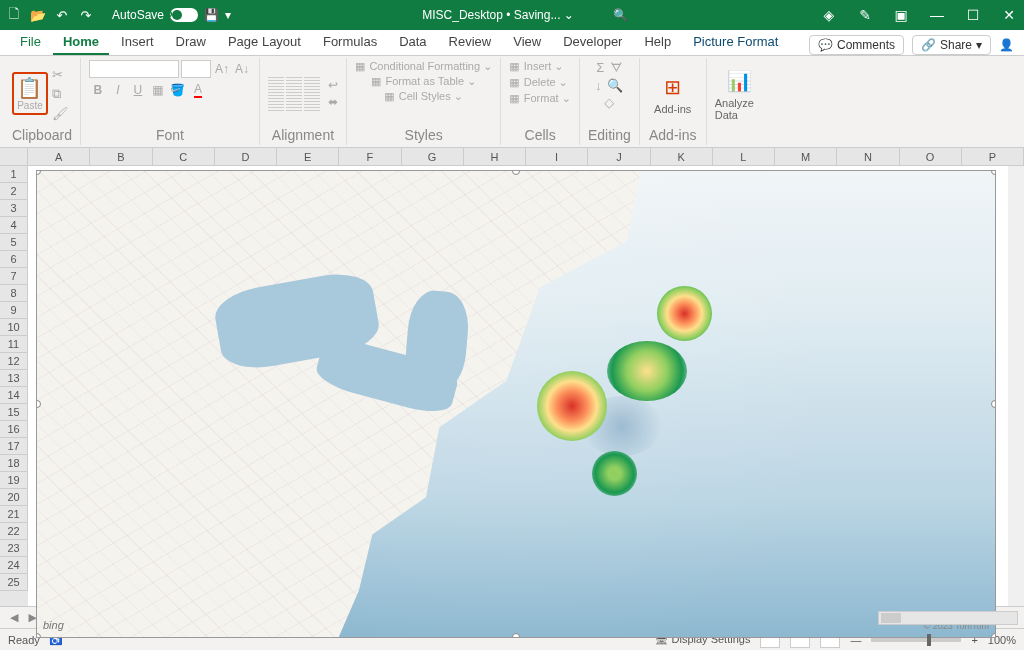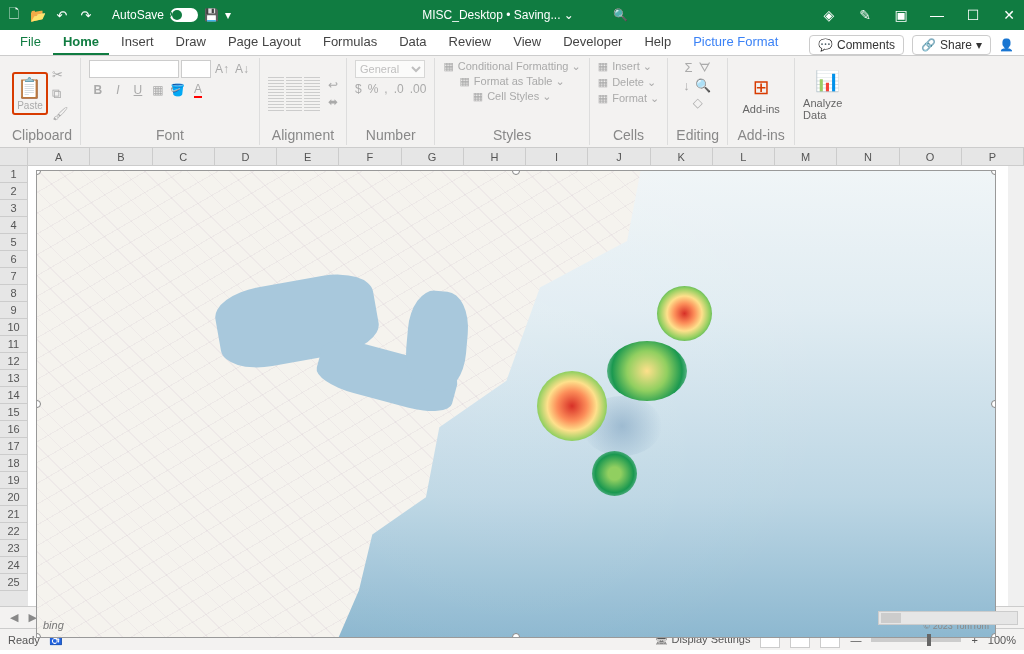--- a/index.html
+++ b/index.html
@@ -15,21 +15,21 @@
 .titlebar .toggle-label { font-size: 9px; color: #107c41; position: absolute; right: 20px; top: 1px; font-weight: bold; }
 .titlebar .center { flex: 1; display: flex; justify-content: center; align-items: center; gap: 10px; }
 .titlebar .wincontrols { display: flex; gap: 18px; }
 .titlebar .wincontrols span { width: 18px; text-align: center; font-size: 14px; }
 
 
 .tabs { height: 26px; background: #fff; border-bottom: 1px solid #ccc; display: flex; align-items: flex-end; padding: 0 10px; gap: 2px; }
 .tabs .tab { padding: 4px 10px; font-size: 13px; color: #444; border-bottom: 2px solid transparent; cursor: pointer; }
 .tabs .tab.file { color: #107c41; font-weight: normal; }
 .tabs .tab.active { color: #107c41; border-bottom: 2px solid #107c41; font-weight: 600; }
-.tabs .tab.pf { color: #3b82f6; }
+.tabs .tab.pf { color: #0c4a6e; }
 .tabs .right { margin-left: auto; display: flex; gap: 8px; align-items: center; }
 .tabs .btn { border: 1px solid #ccc; border-radius: 4px; padding: 2px 8px; font-size: 12px; display: flex; align-items: center; gap: 4px; }
 .tabs .btn.share { background: #fff; }
 
 
 .ribbon { height: 92px; background: #f3f2f1; border-bottom: 1px solid #ccc; display: flex; padding: 2px 4px; }
 .group { border-right: 1px solid #ddd; padding: 2px 8px; display: flex; flex-direction: column; justify-content: space-between; }
 .group-label { font-size: 14px; text-align: center; color: #888; }
 .group-body { flex: 1; display: flex; align-items: center; gap: 4px; color: #aaa; }
 .paste-box { display: flex; flex-direction: column; align-items: center; width: 36px; border: 2px solid #d83b01; border-radius: 3px; padding: 2px; }
@@ -205,33 +205,20 @@
           <div></div>
           <div></div>
       </div>
       <div style="display:flex;flex-direction:column;gap:3px;color:#aaa;font-size:12px">
         <span>↩</span>
         <span>⬌</span>
       </div>
     </div>
     <div class="group-label">Alignment</div>
   </div>
-  <div class="group numfmt">
-    <div class="group-body" style="flex-direction:column;align-items:flex-start;gap:4px">
-      <select disabled=""><option>General</option></select>
-      <div style="display:flex;gap:6px;color:#aaa">
-        <span>$</span>
-        <span>%</span>
-        <span>,</span>
-        <span>.0</span>
-        <span>.00</span>
-      </div>
-    </div>
-    <div class="group-label">Number</div>
-  </div>
   <div class="group">
     <div class="group-body styles-col">
       <div>▦ <span>Conditional Formatting ⌄</span></div>
       <div>▦ <span>Format as Table ⌄</span></div>
       <div>▦ <span>Cell Styles ⌄</span></div>
     </div>
     <div class="group-label">Styles</div>
   </div>
   <div class="group">
     <div class="group-body cells-col" style="flex-direction:column;align-items:flex-start;gap:3px">

